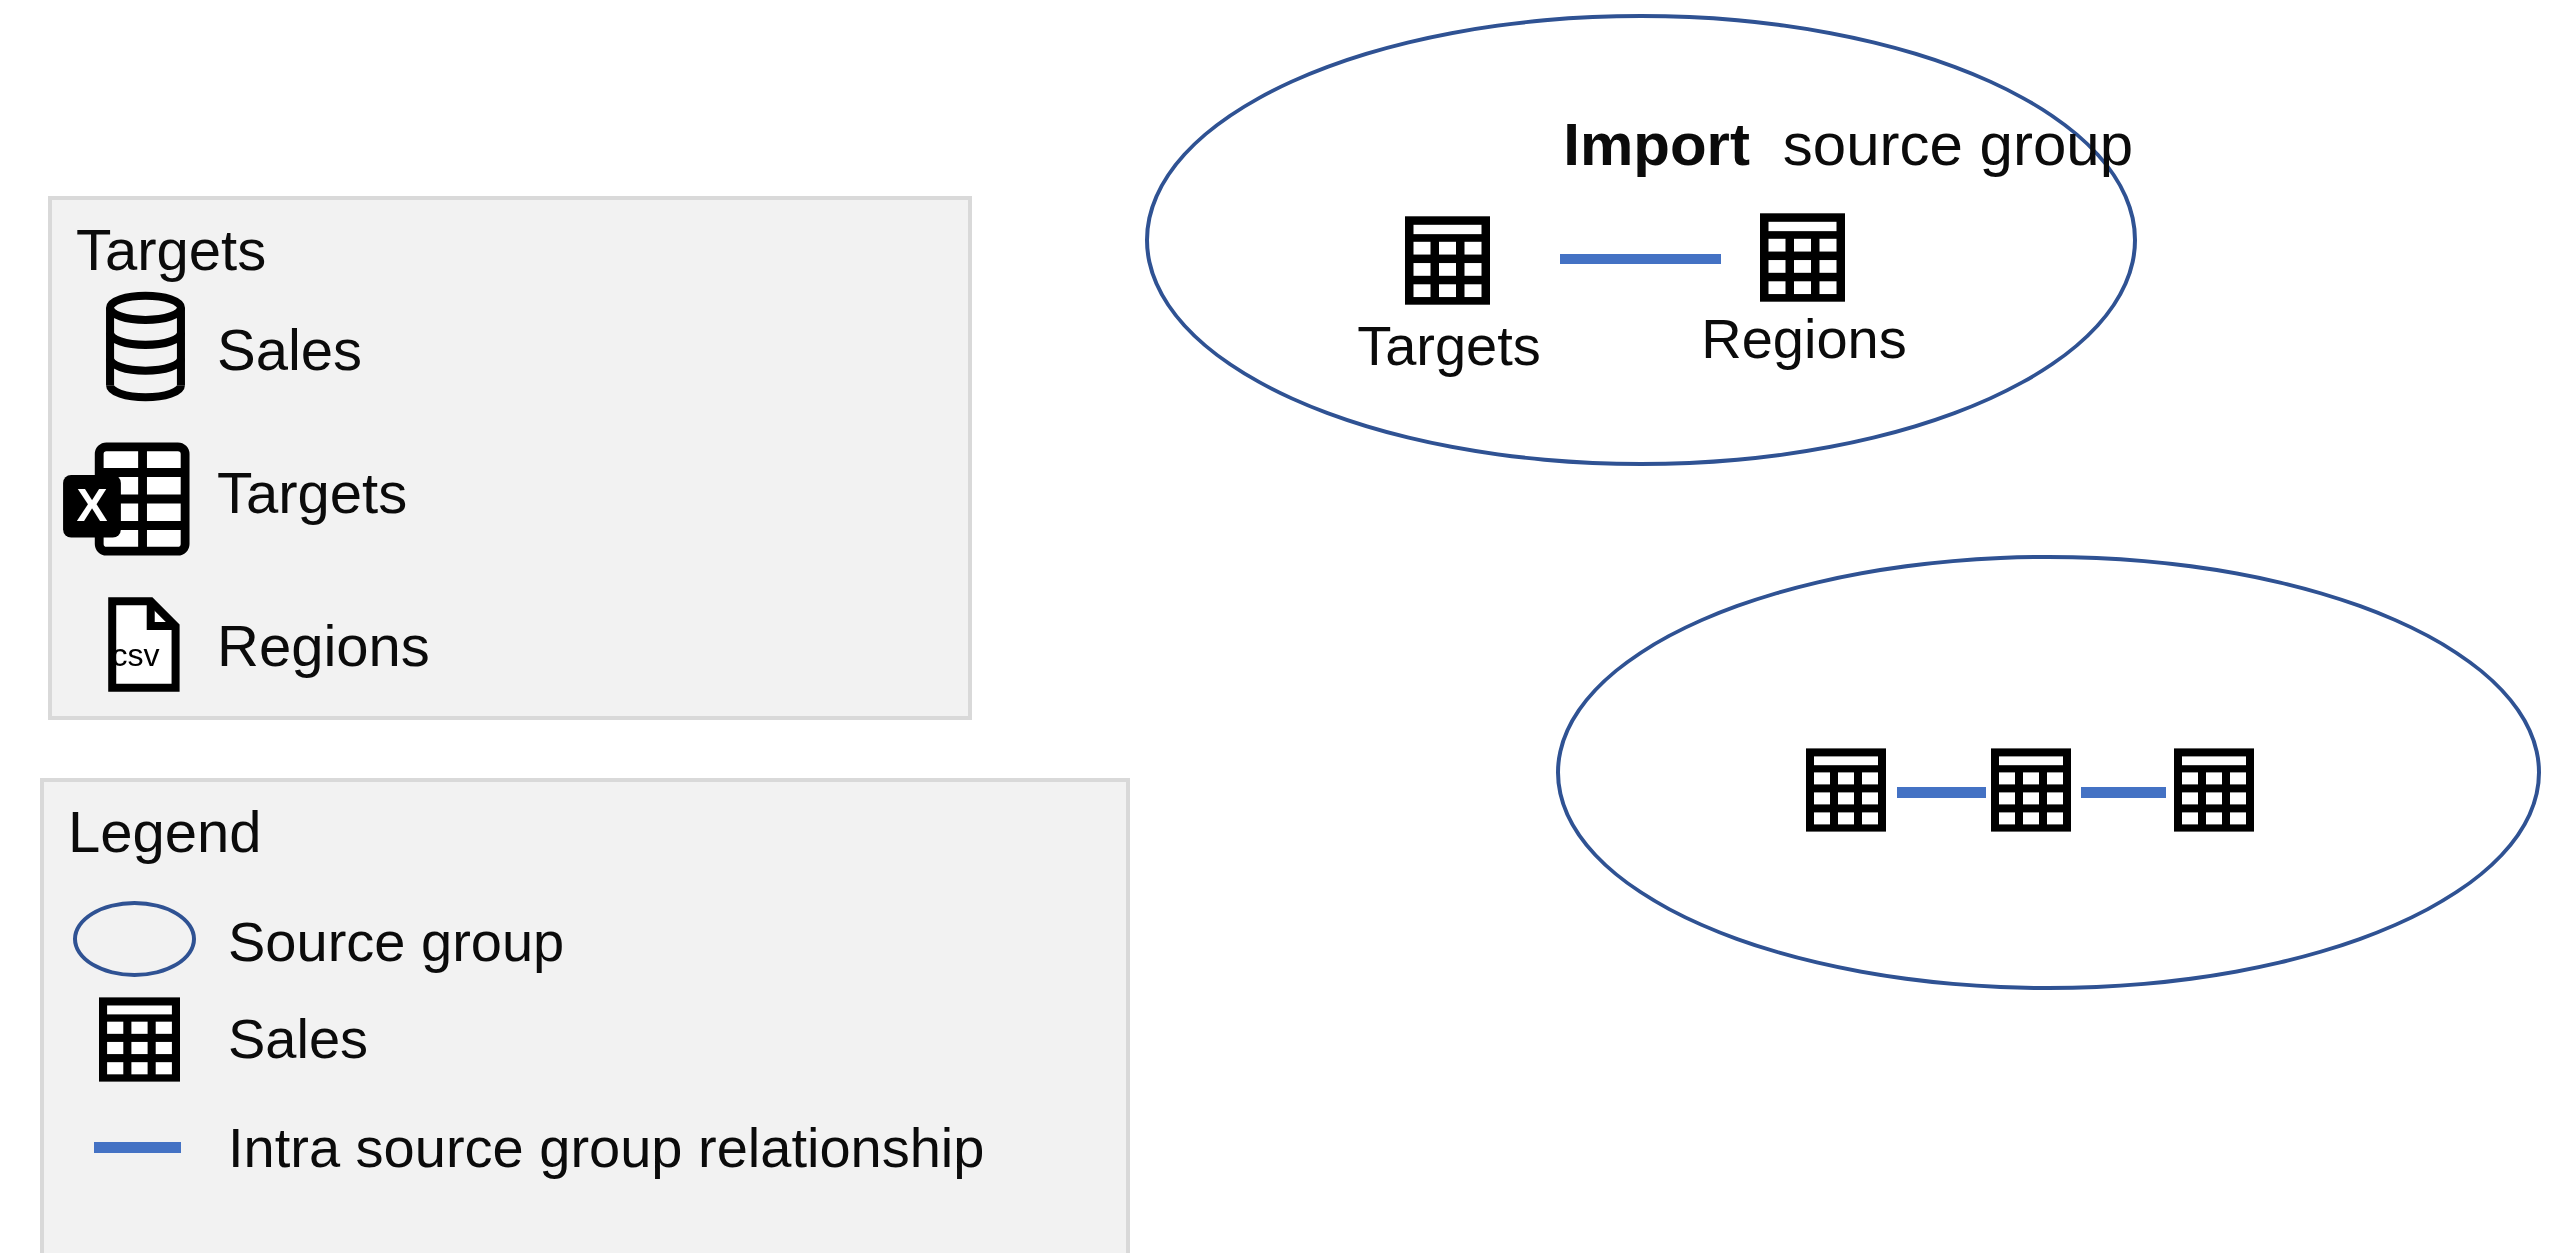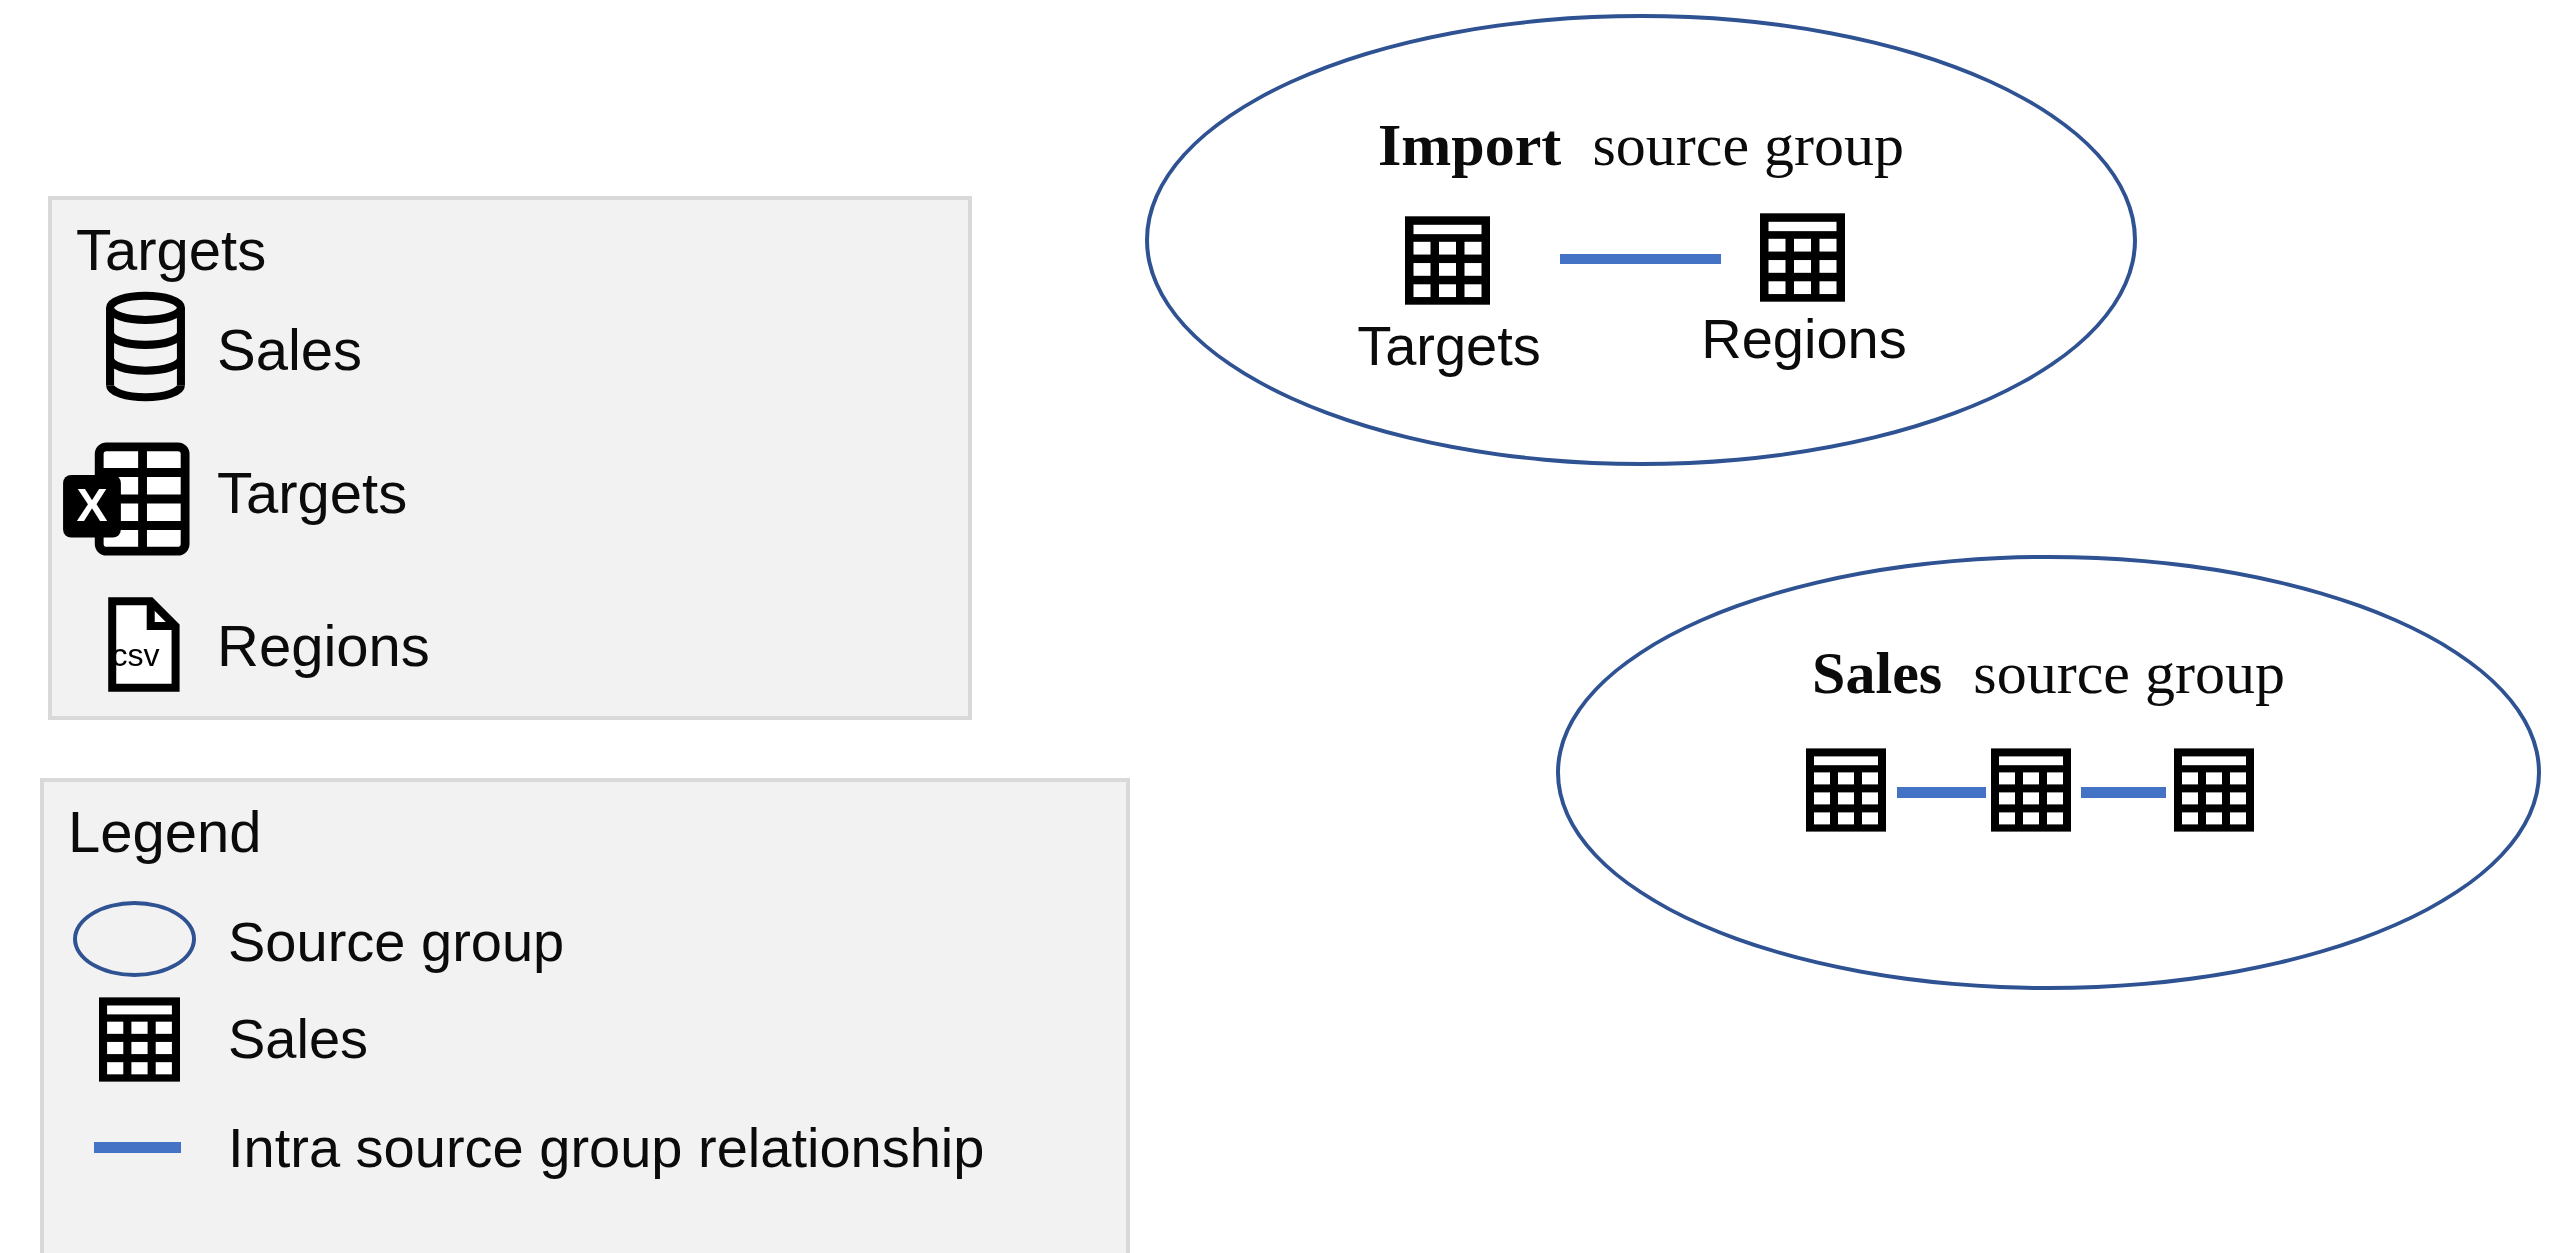--- a/index.html
+++ b/index.html
@@ -35,22 +35,22 @@
     position:absolute;
     border:4.8px solid #2f5293;
     border-radius:50%;
     box-sizing:border-box;
     background:#ffffff;
   }
   .group-import{left:1145px;top:13.7px;width:992px;height:452px;}
   .group-sales{left:1556px;top:555px;width:985px;height:435px;}
   .g-title{
     position:absolute;left:0;width:100%;
-    text-align:center;
-    font-size:60px;line-height:1.1;white-space:nowrap;font-family:Liberation Serif, serif;
+    text-align:right;
+    font-size:60px;line-height:1.1;white-space:nowrap;
   }
   .g-title .tb{font-weight:bold;}
   .group-import .g-title{top:94px;}
   .group-sales  .g-title{top:81px;}
   .tbl-label{
     position:absolute;
     font-size:56px;line-height:1.1;white-space:nowrap;
     transform:translateX(-50%);
   }
   
@@ -160,24 +160,20 @@
         <rect x="40" y="55" width="20" height="15" fill="#fff"></rect>
         <rect x="70" y="55" width="20" height="15" fill="#fff"></rect>
       <rect x="10" y="80" width="20" height="15" fill="#fff"></rect>
         <rect x="40" y="80" width="20" height="15" fill="#fff"></rect>
         <rect x="70" y="80" width="20" height="15" fill="#fff"></rect>
     </svg>
     <span class="tbl-label" style="left:655px;top:290px">Regions</span>
   </div>
 
   <div class="group group-sales">
-    <div class="g-title">
-      <span class="tb" style="margin-right: 0.27em;">Sales</span>
-      <span>source group</span>
-    </div>
 
     <svg class="abs" style="left:246px;top:189px" width="80" height="84" viewBox="0 0 100 104">
       <rect x="0" y="0" width="100" height="104" fill="#000"></rect>
       <rect x="10" y="10" width="80" height="11" fill="#fff"></rect>
       <rect x="10" y="30" width="20" height="15" fill="#fff"></rect>
         <rect x="40" y="30" width="20" height="15" fill="#fff"></rect>
         <rect x="70" y="30" width="20" height="15" fill="#fff"></rect>
       <rect x="10" y="55" width="20" height="15" fill="#fff"></rect>
         <rect x="40" y="55" width="20" height="15" fill="#fff"></rect>
         <rect x="70" y="55" width="20" height="15" fill="#fff"></rect>

